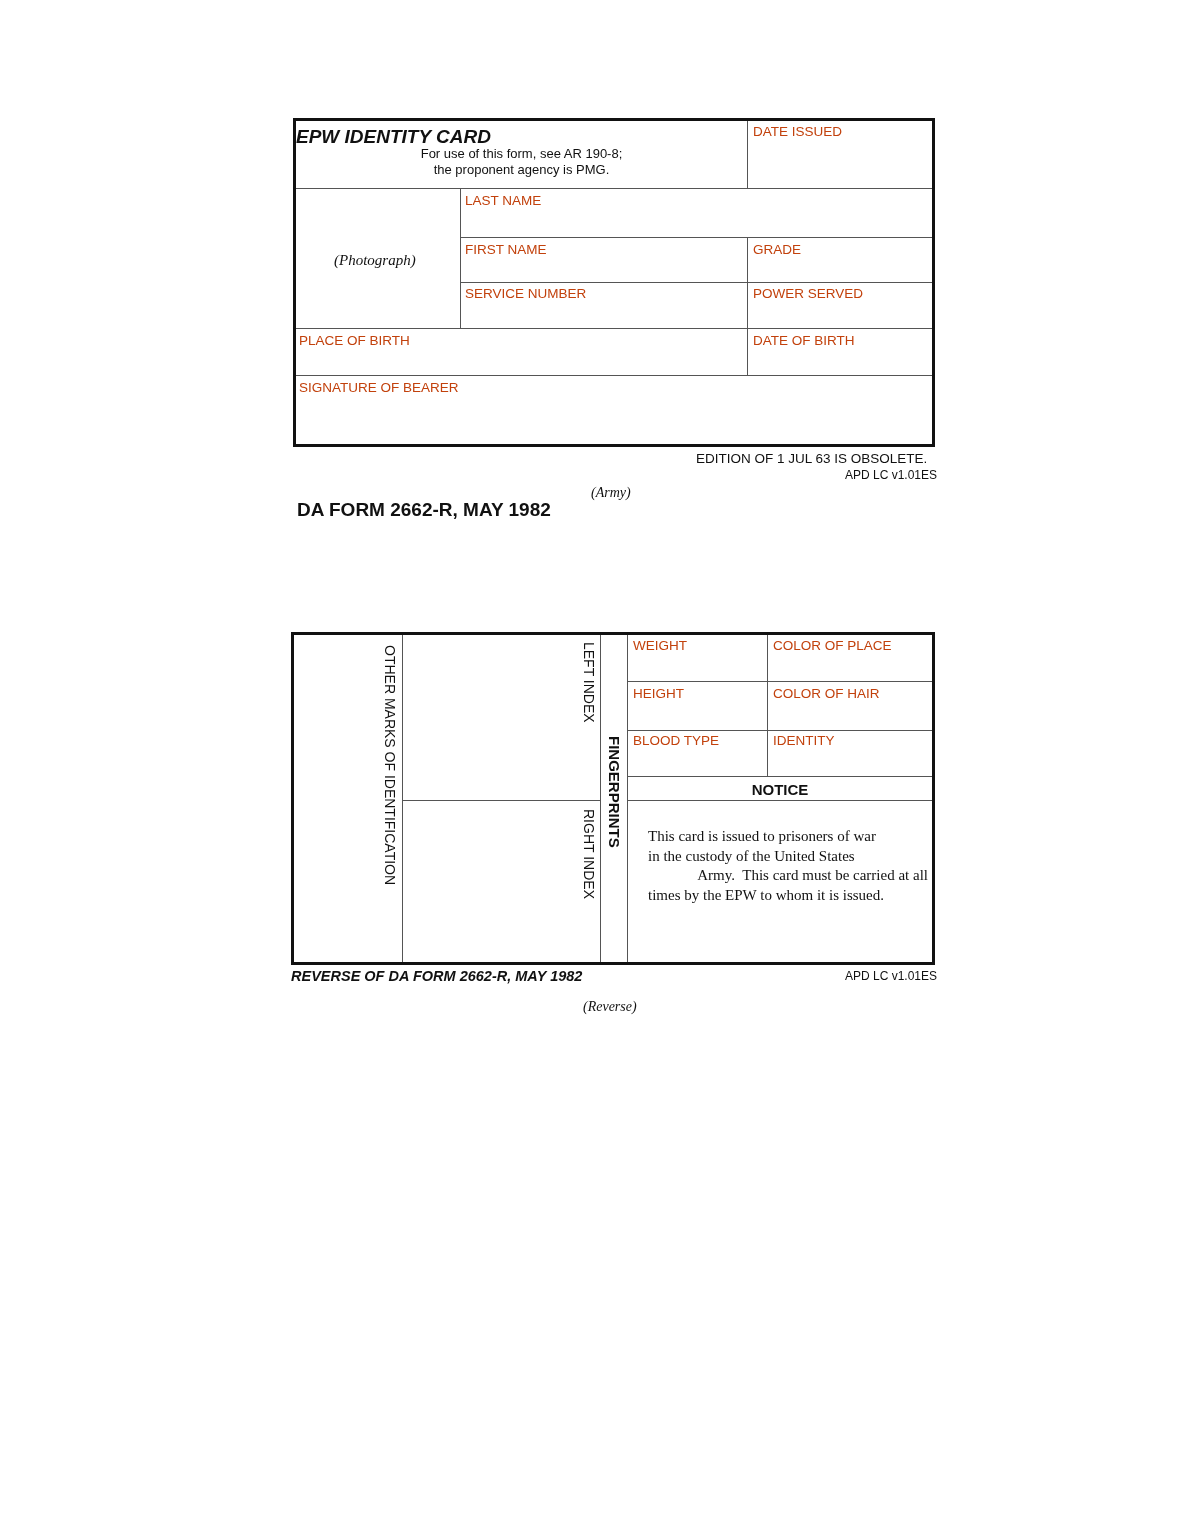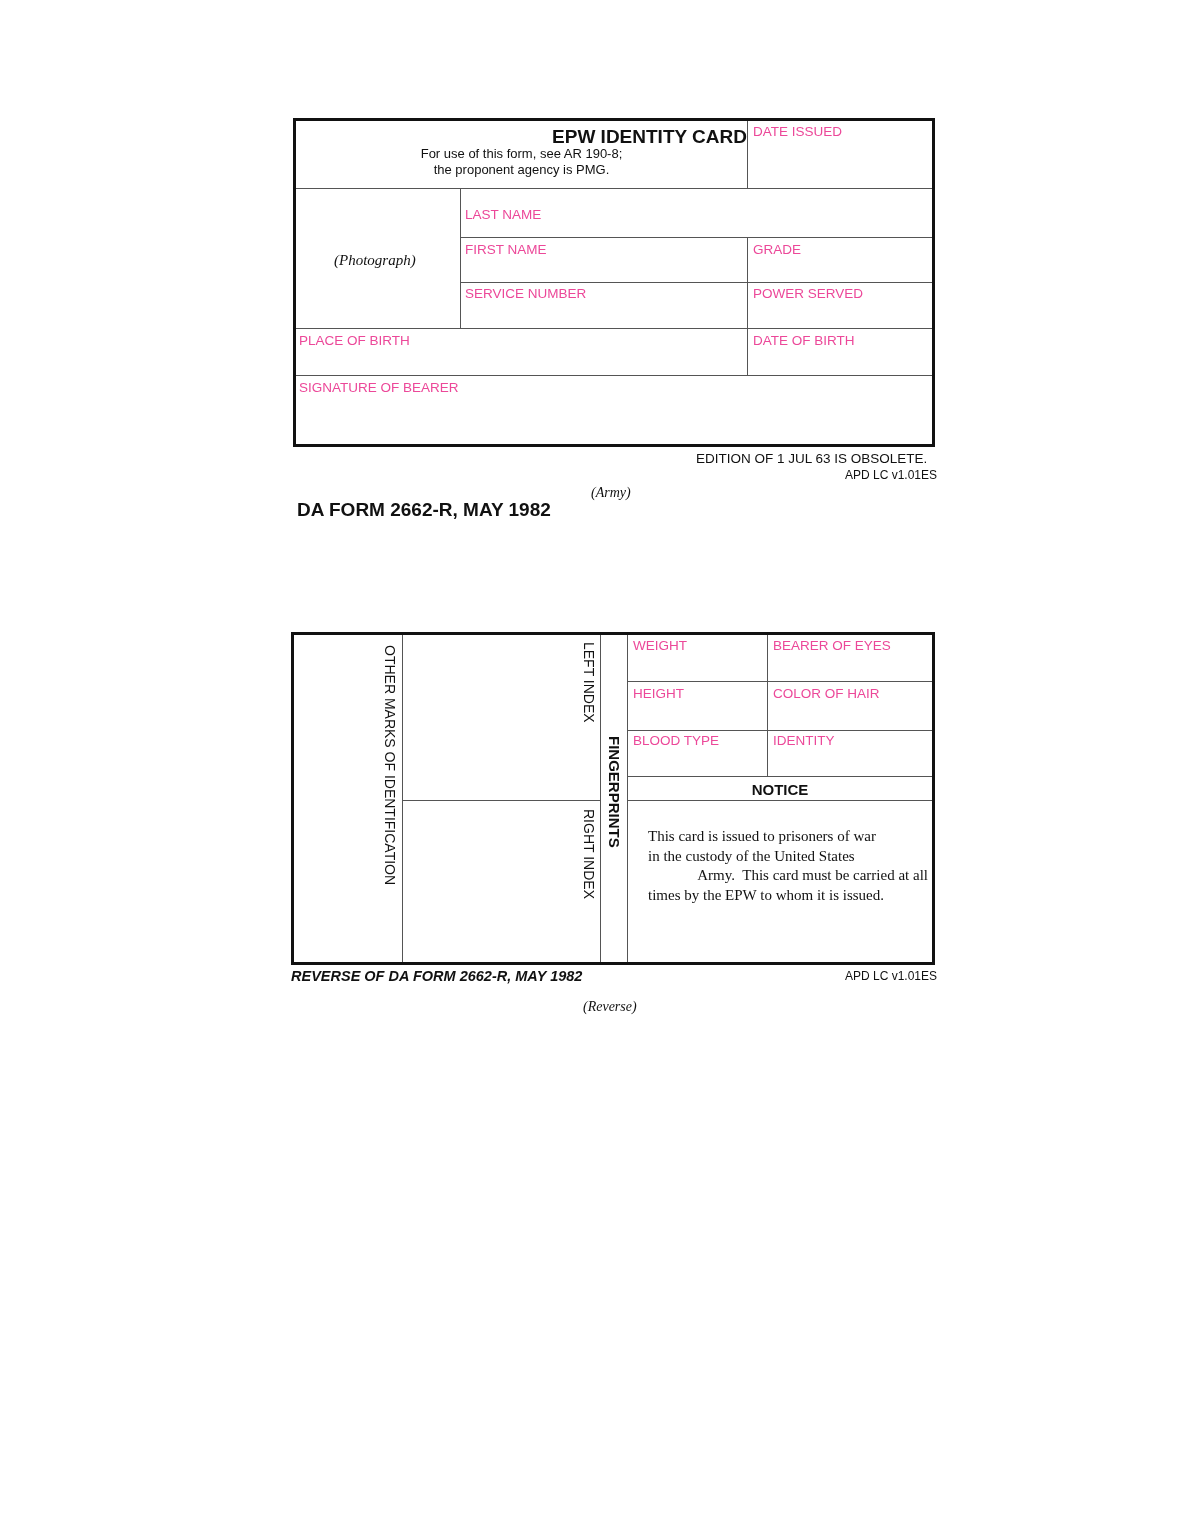--- a/index.html
+++ b/index.html
@@ -1,22 +1,22 @@
 <!DOCTYPE html>
 <html><head>
 <meta charset="utf-8">
 <style>
   html, body { margin:0; padding:0; background:#ffffff; }
   body { width:1187px; height:1536px; position:relative; font-family:"Liberation Sans", sans-serif; color:#111; }
   .abs { position:absolute; box-sizing:border-box; }
   .card { border:3px solid #111; background:#fff; }
   .ln-h { height:1px; background:#555; }
   .ln-v { width:1px; background:#555; }
-  .lbl { font-size:13.5px; line-height:1; white-space:nowrap; color:#ec4899; }
-  .title { font-weight:bold; font-size:19px; text-align:right; white-space:nowrap; }
+  .lbl { font-size:13.5px; line-height:1; white-space:nowrap; color:#c2410c; }
+  .title { font-weight:bold; font-size:19px; text-align:left; white-space:nowrap;font-style:italic; }
   .sub { font-size:13px; text-align:center; line-height:16px; white-space:nowrap; }
   .serif-it { font-family:"Liberation Serif", serif; font-style:italic; font-size:15px; white-space:nowrap;text-align:right; }
   .footer-big { font-weight:bold; font-size:19px; white-space:nowrap;margin-top:48px; }
   .footer-sm { font-size:13.5px; white-space:nowrap; }
   .footer-xs { font-size:12px; white-space:nowrap; }
   .vert { writing-mode:vertical-rl; white-space:nowrap; font-size:14px; }
   .vert-b { writing-mode:vertical-rl; white-space:nowrap; font-size:15px; font-weight:bold; }
   .notice-text { font-family:"Liberation Serif", serif; font-size:15px; line-height:19.5px; }
   .field { cursor:text; }
 </style>
@@ -39,21 +39,21 @@
 <div class="abs sub" style="left:296px; top:146px; width:451px;">For use of this form, see AR 190-8;</div>
 <div class="abs sub" style="left:296px; top:162px; width:451px;">the proponent agency is PMG.</div>
 
 <div class="abs field" style="left:748px; top:121px; width:184px; height:67px;">
   <span class="abs lbl" style="left:5px; top:4px;">DATE ISSUED</span>
 </div>
 <div class="abs field" style="left:296px; top:189px; width:164px; height:139px;">
   <span class="abs serif-it" style="left:38px; top:63px;">(Photograph)</span>
 </div>
 <div class="abs field" style="left:461px; top:189px; width:471px; height:48px;">
-  <span class="abs lbl" style="left:4px; top:19px;">LAST NAME</span>
+  <span class="abs lbl" style="left:4px; top:5px;">LAST NAME</span>
 </div>
 <div class="abs field" style="left:461px; top:238px; width:286px; height:44px;">
   <span class="abs lbl" style="left:4px; top:5px;">FIRST NAME</span>
 </div>
 <div class="abs field" style="left:748px; top:238px; width:184px; height:44px;">
   <span class="abs lbl" style="left:5px; top:5px;">GRADE</span>
 </div>
 <div class="abs field" style="left:461px; top:283px; width:286px; height:45px;">
   <span class="abs lbl" style="left:4px; top:4px;">SERVICE NUMBER</span>
 </div>
@@ -99,21 +99,21 @@
   <span class="abs vert" style="left:178px; top:8px;">RIGHT INDEX</span>
 </div>
 <div class="abs" style="left:601px; top:635px; width:26px; height:327px;">
   <span class="abs vert-b" style="left:5px; top:101px;">FINGERPRINTS</span>
 </div>
 
 <div class="abs field" style="left:628px; top:635px; width:139px; height:46px;">
   <span class="abs lbl" style="left:5px; top:4px;text-align:center;">WEIGHT</span>
 </div>
 <div class="abs field" style="left:768px; top:635px; width:164px; height:46px;">
-  <span class="abs lbl" style="left:5px; top:4px;">BEARER OF EYES</span>
+  <span class="abs lbl" style="left:5px; top:4px;">COLOR OF PLACE</span>
 </div>
 <div class="abs field" style="left:628px; top:682px; width:139px; height:48px;">
   <span class="abs lbl" style="left:5px; top:5px;">HEIGHT</span>
 </div>
 <div class="abs field" style="left:768px; top:682px; width:164px; height:48px;">
   <span class="abs lbl" style="left:5px; top:5px;">COLOR OF HAIR</span>
 </div>
 <div class="abs field" style="left:628px; top:731px; width:139px; height:45px;">
   <span class="abs lbl" style="left:5px; top:3px;">BLOOD TYPE</span>
 </div>

